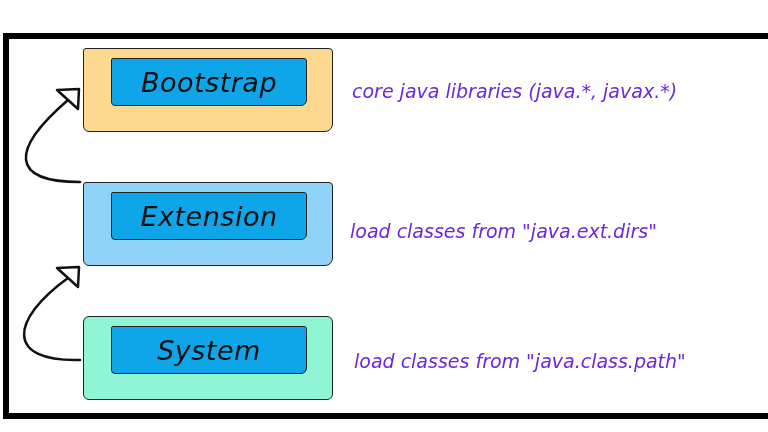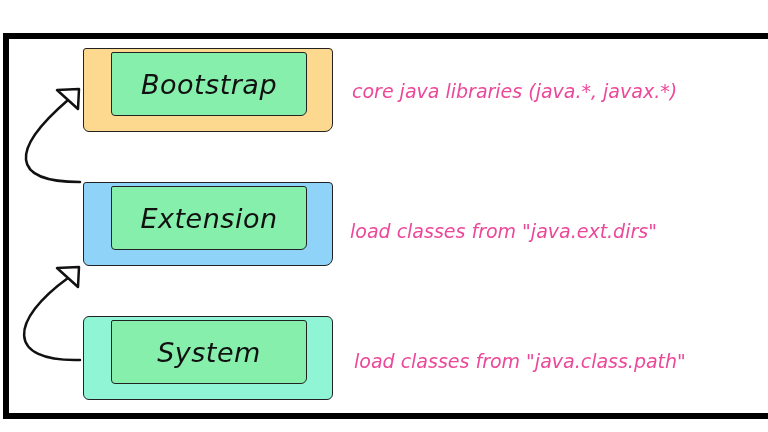--- a/index.html
+++ b/index.html
@@ -27,44 +27,44 @@
     left: 83px;
     width: 250px;
     height: 84px;
     border: 1.5px solid #222222;
     border-radius: 3px 4px 8px 6px;
     box-sizing: border-box;
   }
   .loader .inner {
     position: absolute;
     left: 27px;
-    top: 3px;
+    top: 9px;
     width: 196px;
-    height: 64px;
-    background: #86efac;
+    height: 48px;
+    background: #0ea5e9;
     border: 1.5px solid #222222;
     border-radius: 2px 3px 6px 4px;
     box-sizing: border-box;
     display: flex;
     align-items: center;
     justify-content: center;
   }
   .loader .label {
     font-family: "DejaVu Sans", sans-serif;
     font-size: 27px;
     font-style: oblique;
     color: #111111;
     letter-spacing: 0.5px;
   }
   .desc {
     position: absolute;
     font-family: "DejaVu Sans", sans-serif;
     font-size: 19px;
     font-style: oblique;
-    color: #ec4899;
+    color: #6d28d9;
     white-space: nowrap;
   }
   svg.arrows {
     position: absolute;
     left: 0;
     top: 0;
     width: 768px;
     height: 432px;
     pointer-events: none;
   }

